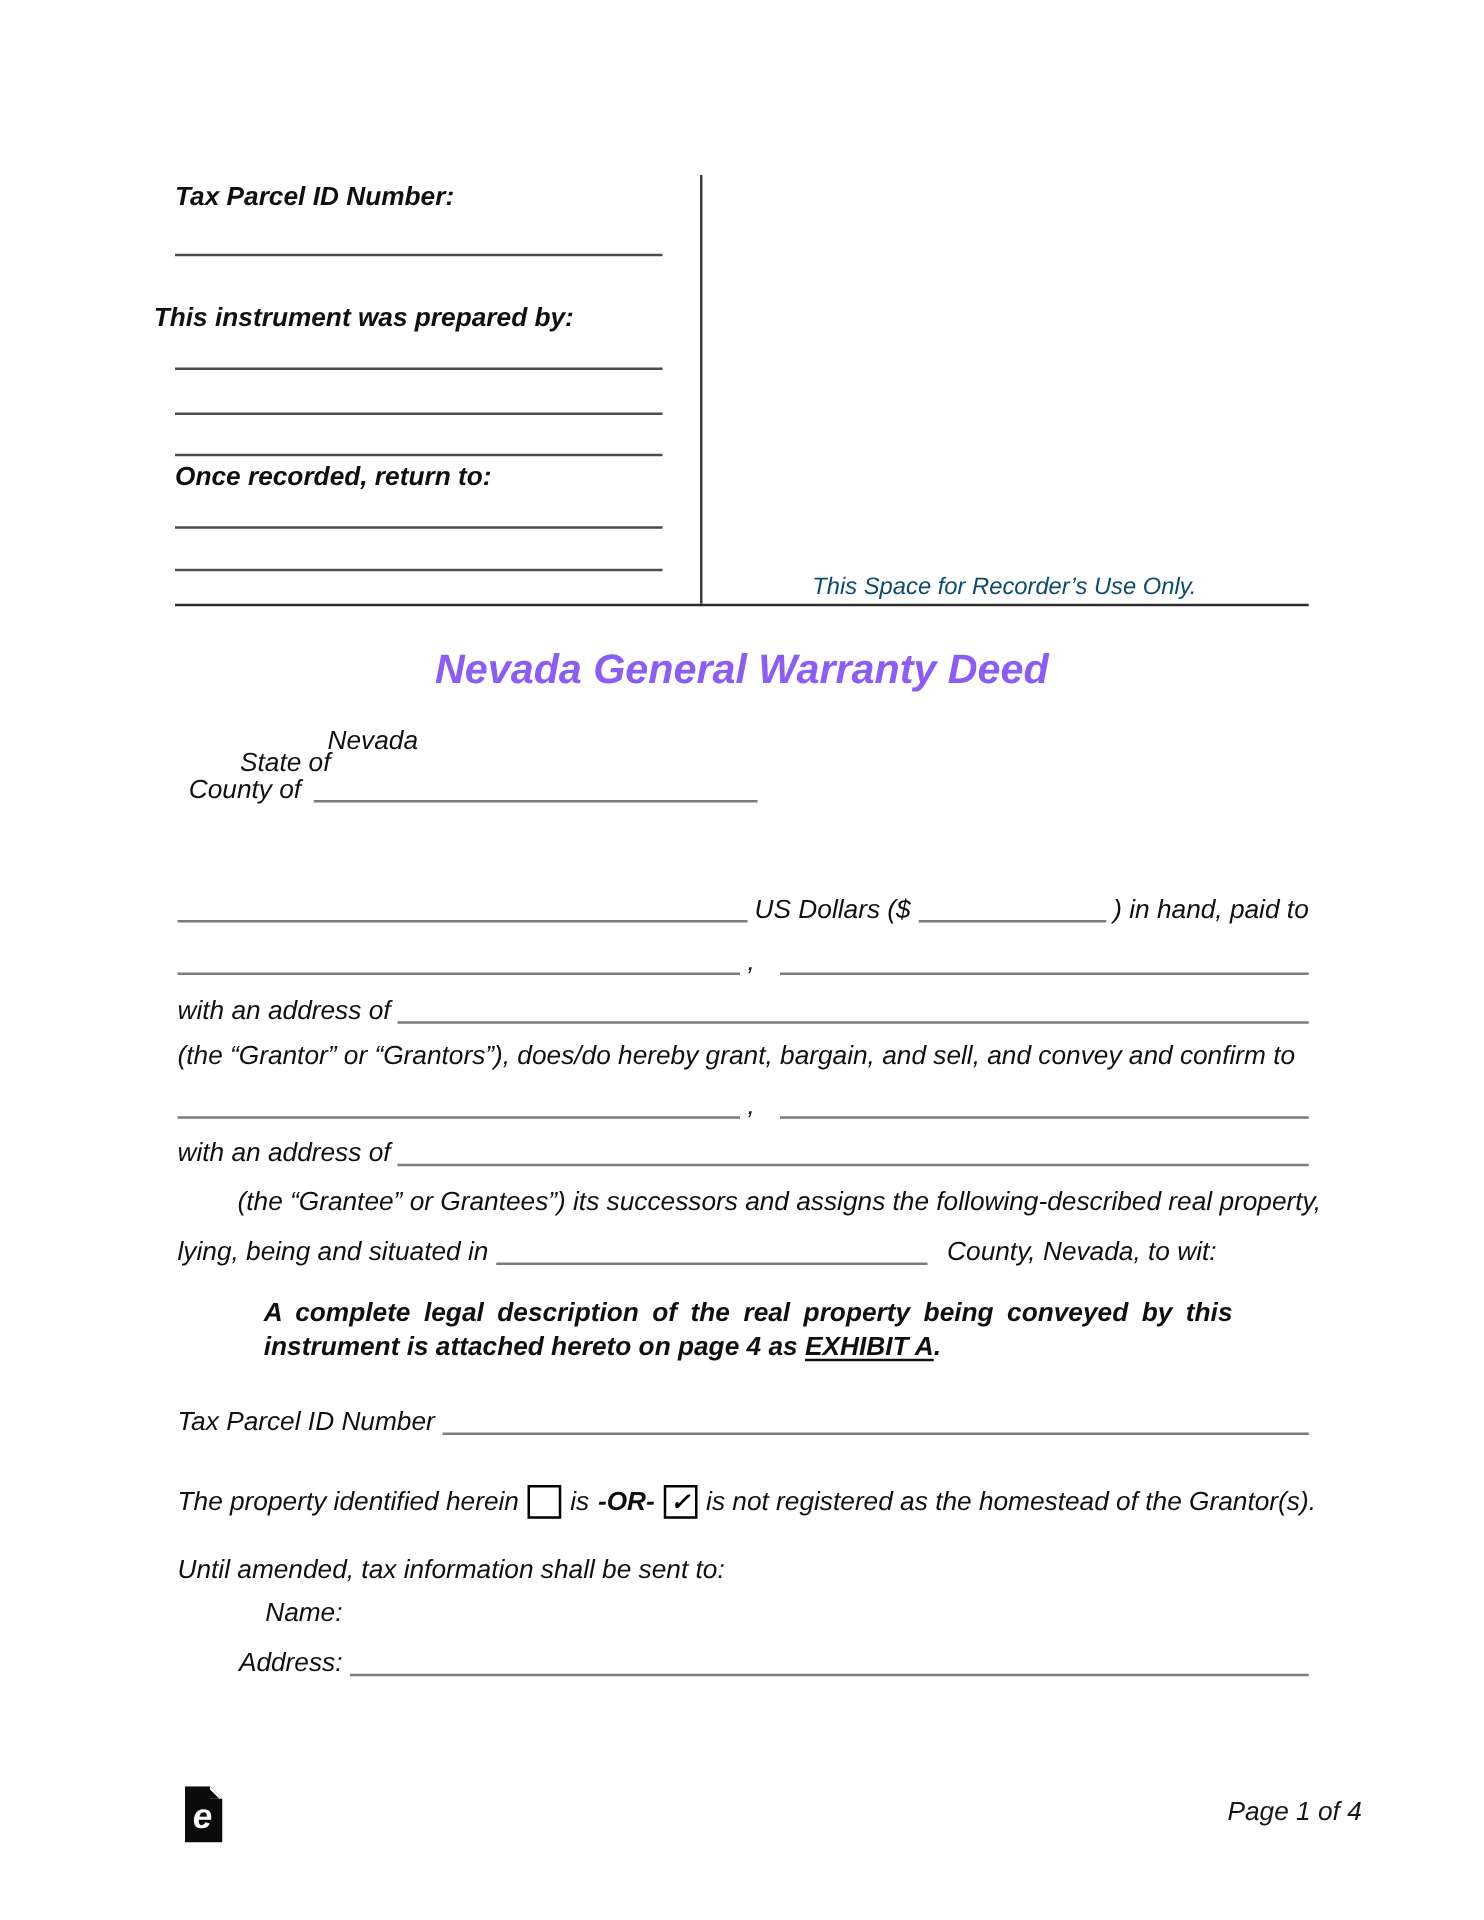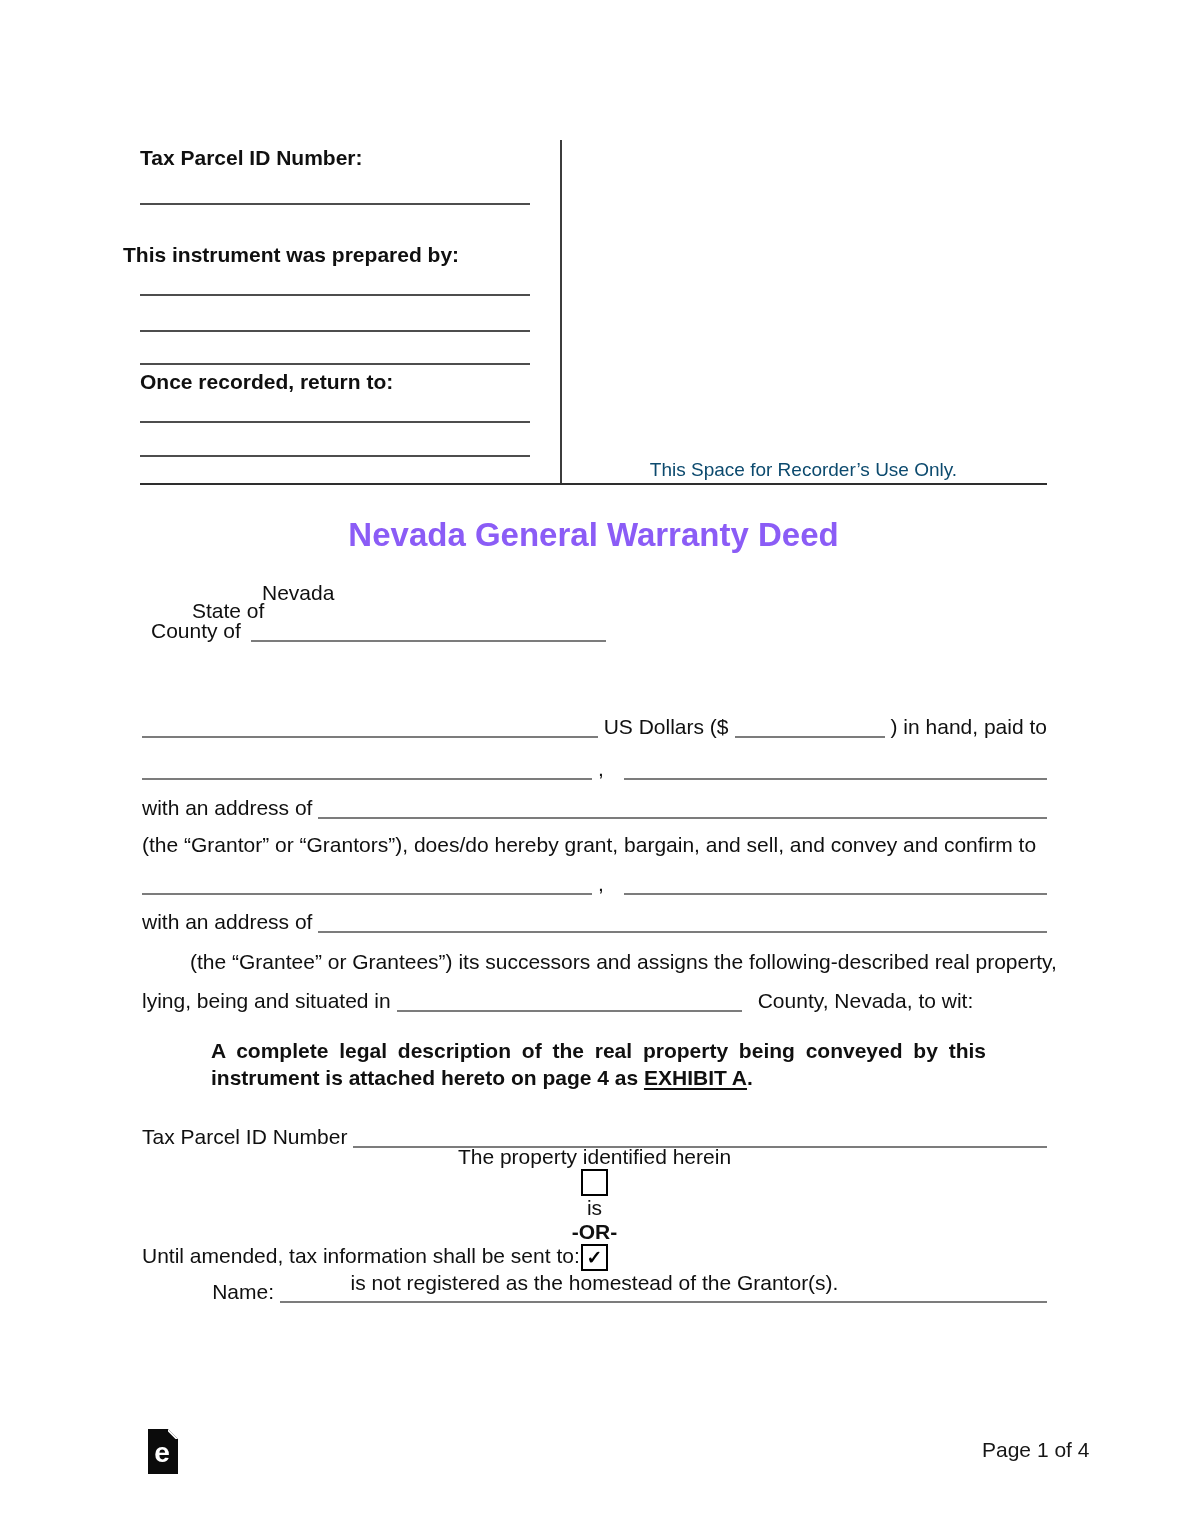--- a/index.html
+++ b/index.html
@@ -5,20 +5,21 @@
   * { margin:0; padding:0; box-sizing:border-box; }
   html,body { background:#ffffff; }
   .page {
     position:relative;
     width:1187px; height:1536px;
     margin:0 auto;
     background:#ffffff;
     font-family:"Liberation Sans", sans-serif;
     color:#101010;
     overflow:hidden;
+    font-style:italic;
   }
   .abs { position:absolute; }
   .lbl { font-weight:bold; font-size:21px; white-space:nowrap; }
   .txt { font-size:21px; white-space:nowrap; }
   .hline { position:absolute; border-bottom:2px solid #4d4d4d; height:0; }
   .vline { position:absolute; border-left:2px solid #3c3c3c; width:0; }
   .row {
     position:absolute; left:142px; width:905px;
     display:flex; align-items:baseline; column-gap:6px;
     font-size:21px;
@@ -136,38 +137,42 @@
     <span class="nowrap" style="margin-left:10px;">County, Nevada, to wit:</span>
   </div>
 
   <p class="legal" style="top:1038px;"><span>A complete legal description of the real property being conveyed by this instrument is attached hereto on page 4 as </span><u>EXHIBIT A</u><span>.</span></p>
 
   <div class="row" style="top:1124px;">
     <span class="nowrap">Tax Parcel ID Number</span>
     <span class="blank grow"></span>
   </div>
 
-  <div class="row cb-row" style="top:1145px;flex-direction:column;">
+  <div class="row cb-row" style="top:1188px;">
     <span class="nowrap">The property identified herein</span>
     <span class="cb"></span>
     <span class="nowrap">is</span>
     <span class="b nowrap">-OR-</span>
     <span class="cb">✓</span>
     <span class="nowrap">is not registered as the homestead of the Grantor(s).</span>
   </div>
 
   <div class="row" style="top:1244px;">
     <span class="nowrap">Until amended, tax information shall be sent to:</span>
   </div>
 
-  <div class="row" style="top:1279px;">
+  <div class="row" style="top:1279px;flex-direction:column;">
     <span class="tax-label-col">Name:</span>
     <span class="blank grow" style="margin-left:0;"></span>
   </div>
 
+  <div class="row" style="top:1317px;">
+    <span class="tax-label-col">Address:</span>
+    <span class="blank grow" style="margin-left:0;"></span>
+  </div>
 
   <div class="abs" style="left:148px; top:1429px;">
     <svg width="30" height="45" viewBox="0 0 30 45" aria-hidden="true">
       <path d="M0 0 L20 0 L30 10 L30 45 L0 45 Z" fill="#0b0b0b"></path>
       <path d="M20 0 L20 10 L30 10 Z" fill="#ffffff"></path>
       <path d="M20 2.5 L20 10 L27.5 10 Z" fill="#0b0b0b"></path>
       <text x="14" y="33" text-anchor="middle" font-family="Liberation Sans, sans-serif" font-weight="bold" font-size="28" fill="#ffffff">e</text>
     </svg>
   </div>
 

